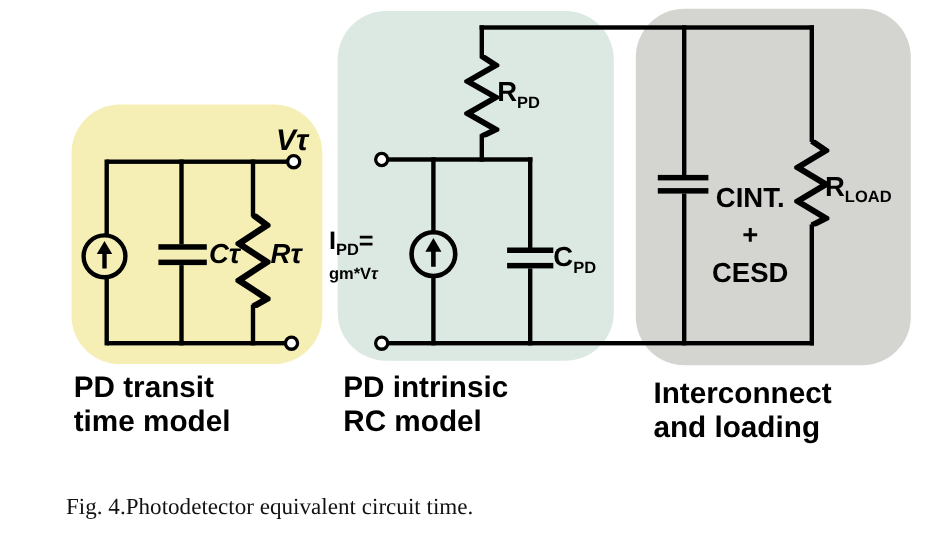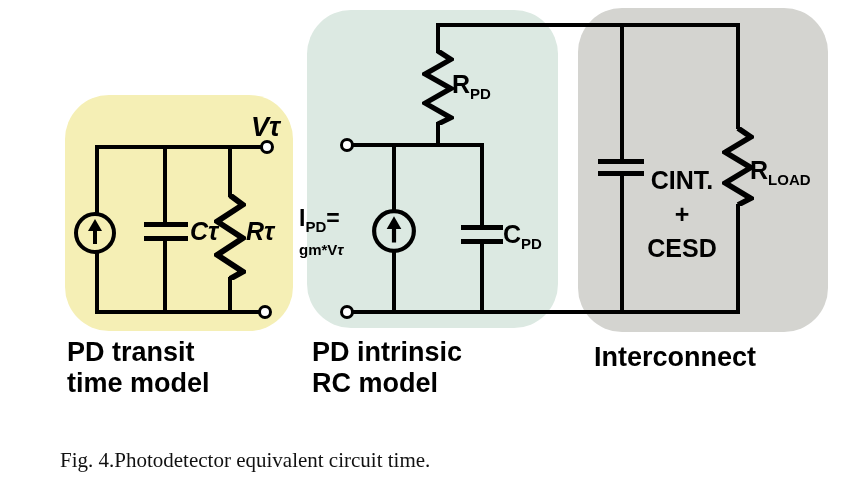--- a/index.html
+++ b/index.html
@@ -145,19 +145,20 @@
   <div class="region-label" style="left:67px;top:337px;">
     <div>PD transit</div>
     <div>time model</div>
   </div>
   <div class="region-label" style="left:312px;top:337px;">
     <div>PD intrinsic</div>
     <div>RC model</div>
   </div>
   <div class="region-label" style="left:594px;top:342px;">
     <div>Interconnect</div>
+    <div>and loading</div>
   </div>
 
   <div class="caption">
     <span class="figlabel">Fig. 4.</span><span>Photodetector equivalent circuit time.</span>
   </div>
 
 </div>
 
 </body></html>

